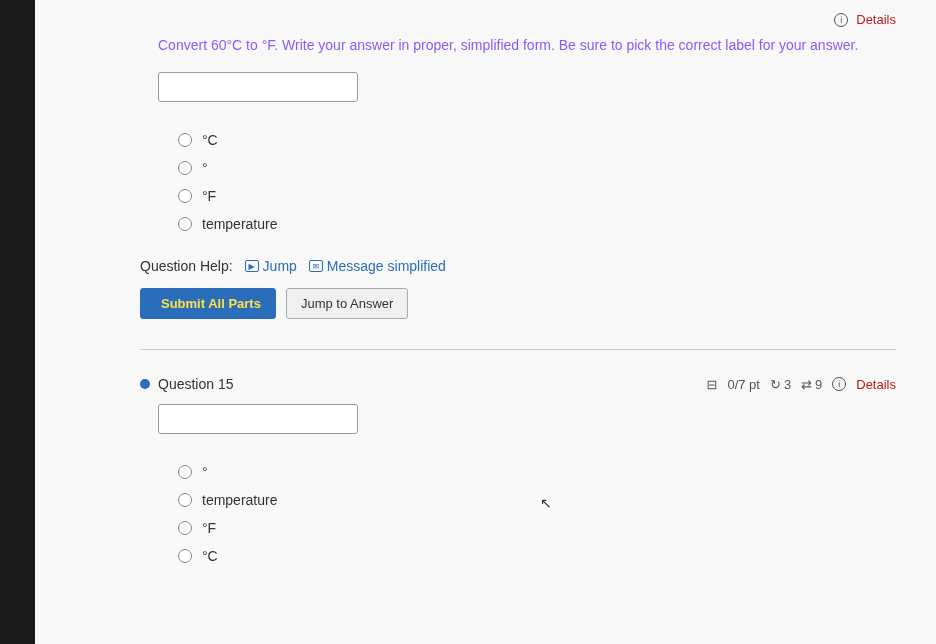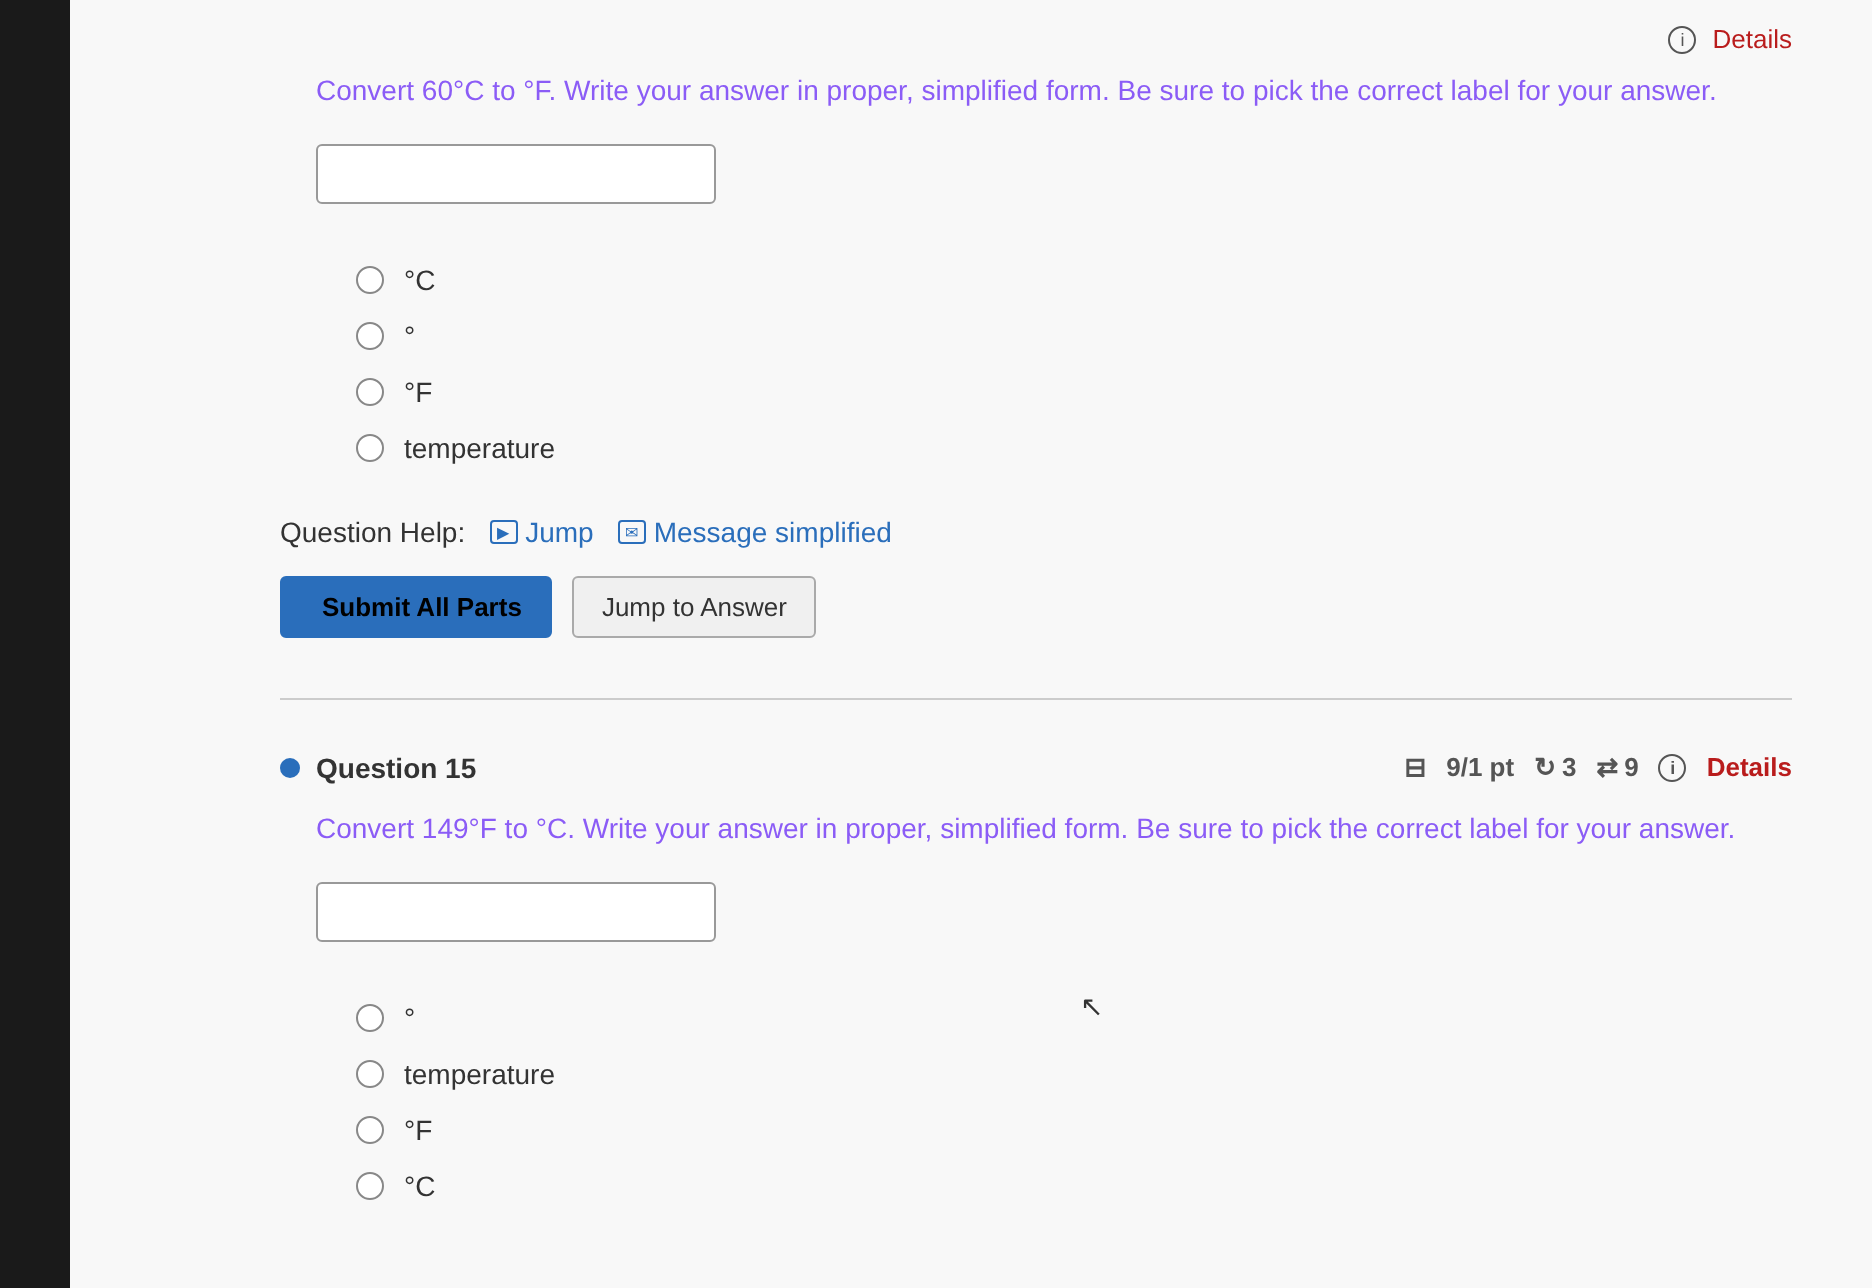--- a/index.html
+++ b/index.html
@@ -111,37 +111,36 @@
     }
     .btn {
       padding: 7px 14px;
       font-size: 13px;
       border-radius: 3px;
       cursor: pointer;
       border: 1px solid transparent;
     }
     .btn-primary {
       background: #2a6ebb;
-      color: #000000;
+      color: #fde047;
       border-color: #2a6ebb;
       font-weight: bold;
       padding-left: 20px;
     }
     .btn-secondary {
       background: #f0f0f0;
       color: #333;
       border-color: #aaa;
       text-align: center;
     }
     .question-header {
       display: flex;
       justify-content: space-between;
-      align-items: flex-start;
+      align-items: center;
       padding: 16px 0 12px 0;
-      font-weight: bold;
     }
     .question-title {
       display: flex;
       align-items: center;
       gap: 8px;
       font-size: 14px;
       color: #333;
     }
     .status-dot {
       width: 10px;
@@ -242,35 +241,34 @@
 
   <div class="question-block">
 
     <div class="question-header">
       <div class="question-title">
         <span class="status-dot"></span>
         <span>Question 15</span>
       </div>
       <div class="meta-right">
         <span class="meta-icon">⊟</span>
-        <span>9/1 pt</span>
+        <span>0/7 pt</span>
         <span class="meta-icon">
           <span>↻</span>
           <span>3</span>
         </span>
         <span class="meta-icon">
           <span>⇄</span>
           <span>9</span>
         </span>
         <span class="info-circle">i</span>
         <span class="details-link">Details</span>
       </div>
     </div>
 
-    <div class="question-text">Convert 149°F to °C. Write your answer in proper, simplified form. Be sure to pick the correct label for your answer.</div>
 
     <input type="text" class="answer-input" style="">
 
     <div class="radio-group">
       <div class="radio-option">
         <span class="radio-circle"></span>
         <span>°</span>
       </div>
       <div class="radio-option">
         <span class="radio-circle"></span>

